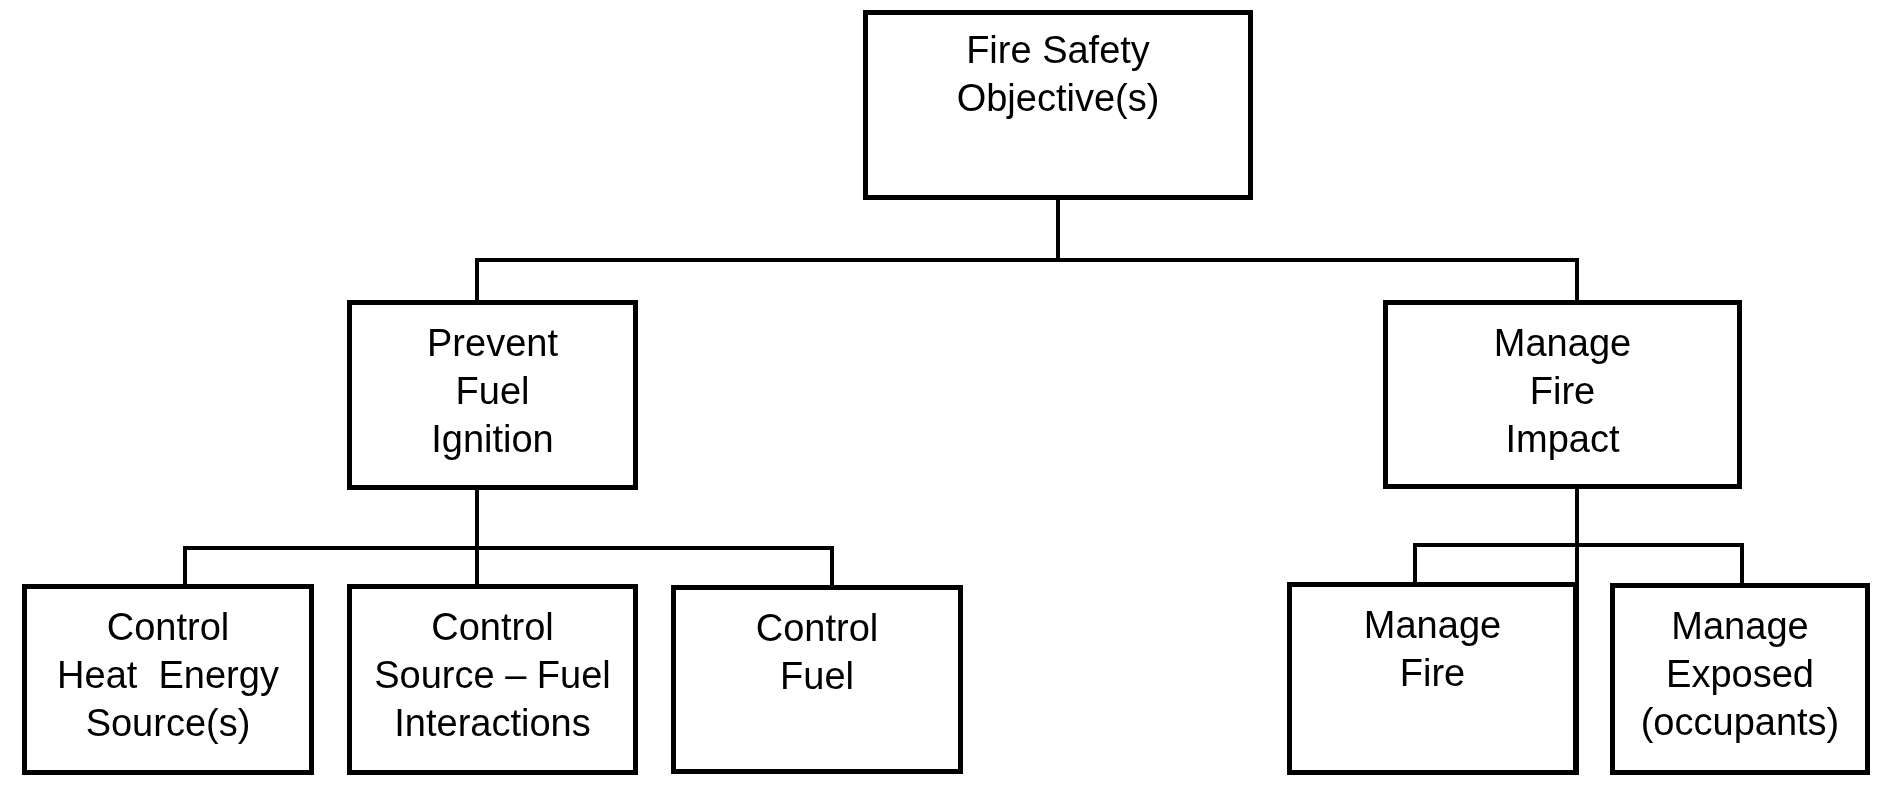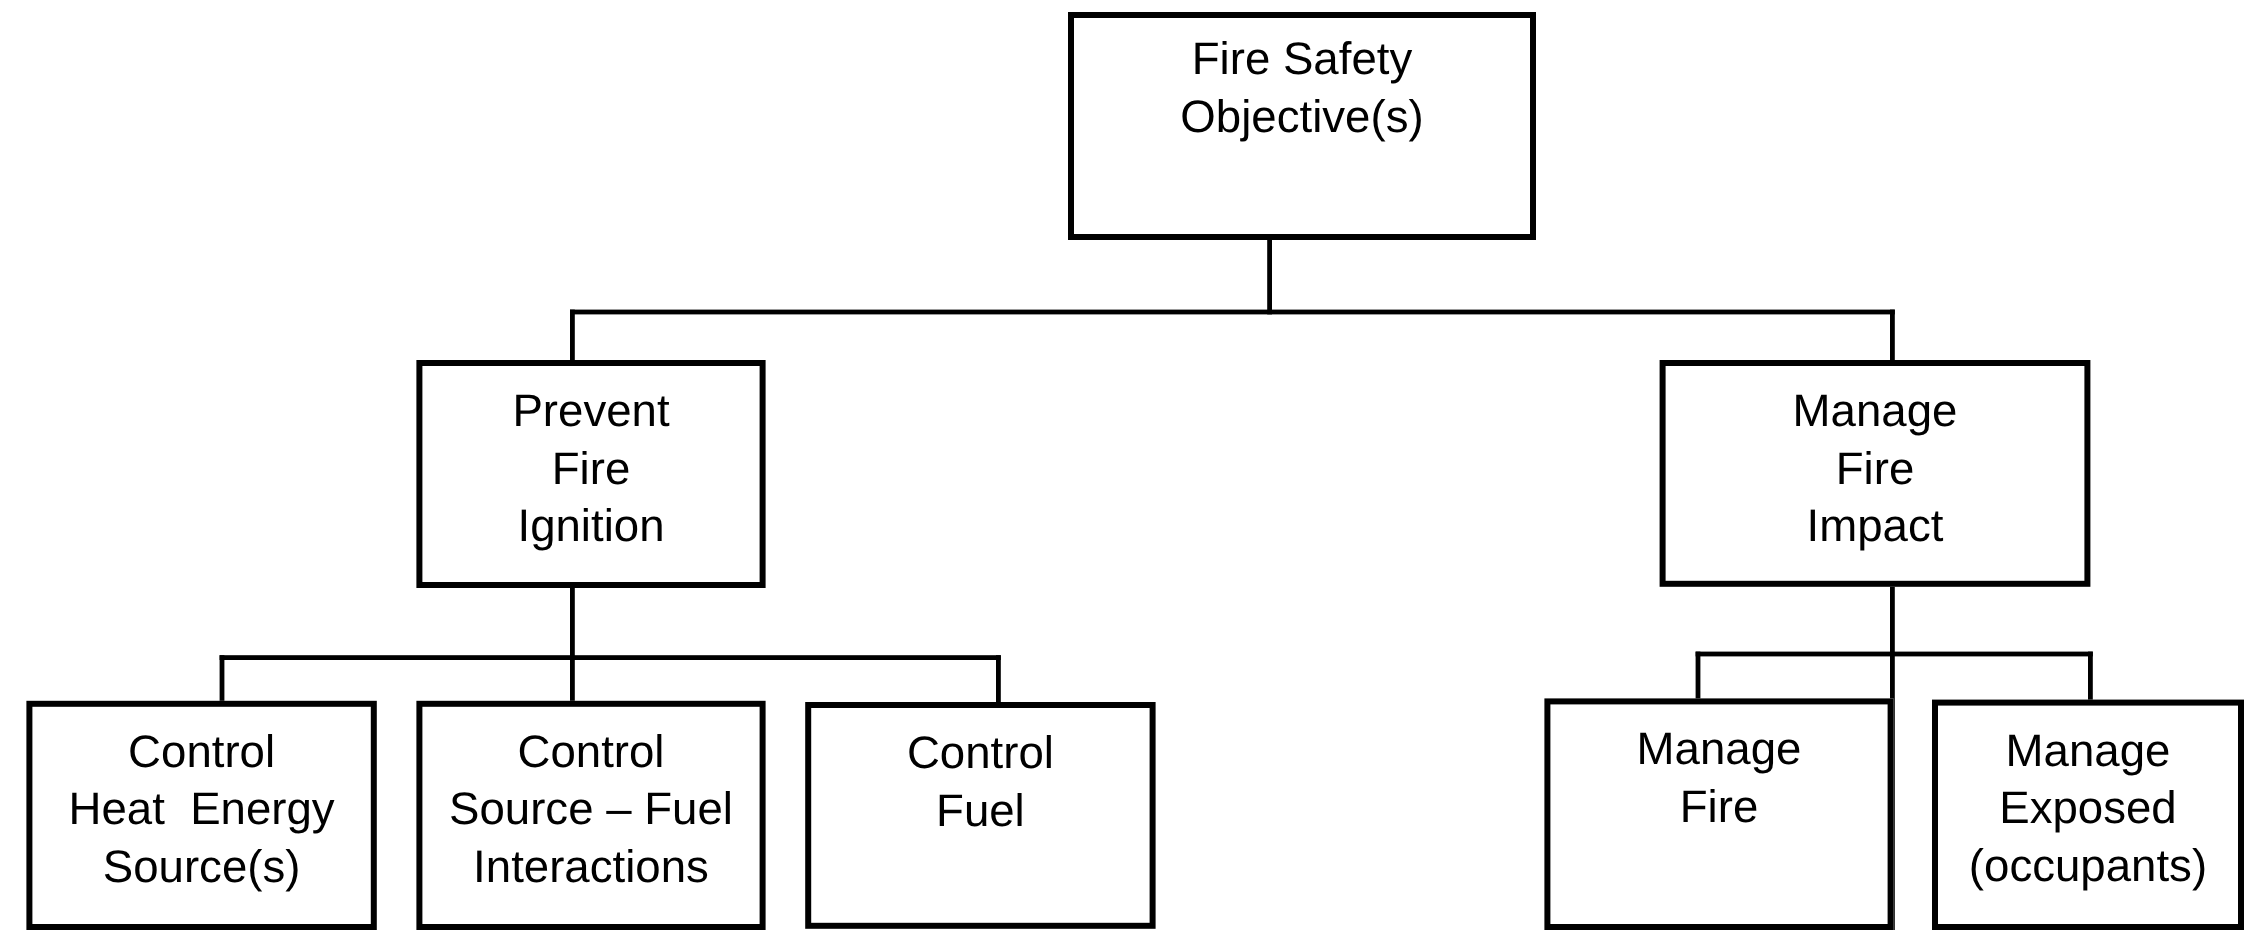--- a/index.html
+++ b/index.html
@@ -52,28 +52,28 @@
   <div class="line" style="left:475px; top:488px; width:4px; height:100px;"></div>
   <div class="line" style="left:183px; top:546px; width:651px; height:4px;"></div>
   <div class="line" style="left:183px; top:546px; width:4px; height:42px;"></div>
   <div class="line" style="left:830px; top:546px; width:4px; height:43px;"></div>
 
   <div class="line" style="left:1575px; top:486px; width:4px; height:289px;"></div>
   <div class="line" style="left:1413px; top:543px; width:331px; height:4px;"></div>
   <div class="line" style="left:1413px; top:543px; width:4px; height:43px;"></div>
   <div class="line" style="left:1740px; top:543px; width:4px; height:44px;"></div>
 
-  <div class="node root" style="left:890px; top:10px; width:390px; height:190px;">
+  <div class="node root" style="left:863px; top:10px; width:390px; height:190px;">
     <span class="label">Fire Safety
 Objective(s)</span>
   </div>
 
   <div class="node" style="left:347px; top:300px; width:291px; height:190px;">
     <span class="label">Prevent
-Fire
+Fuel
 Ignition</span>
   </div>
 
   <div class="node" style="left:1383px; top:300px; width:359px; height:189px;">
     <span class="label">Manage
 Fire
 Impact</span>
   </div>
 
   <div class="node" style="left:22px; top:584px; width:292px; height:191px;">

